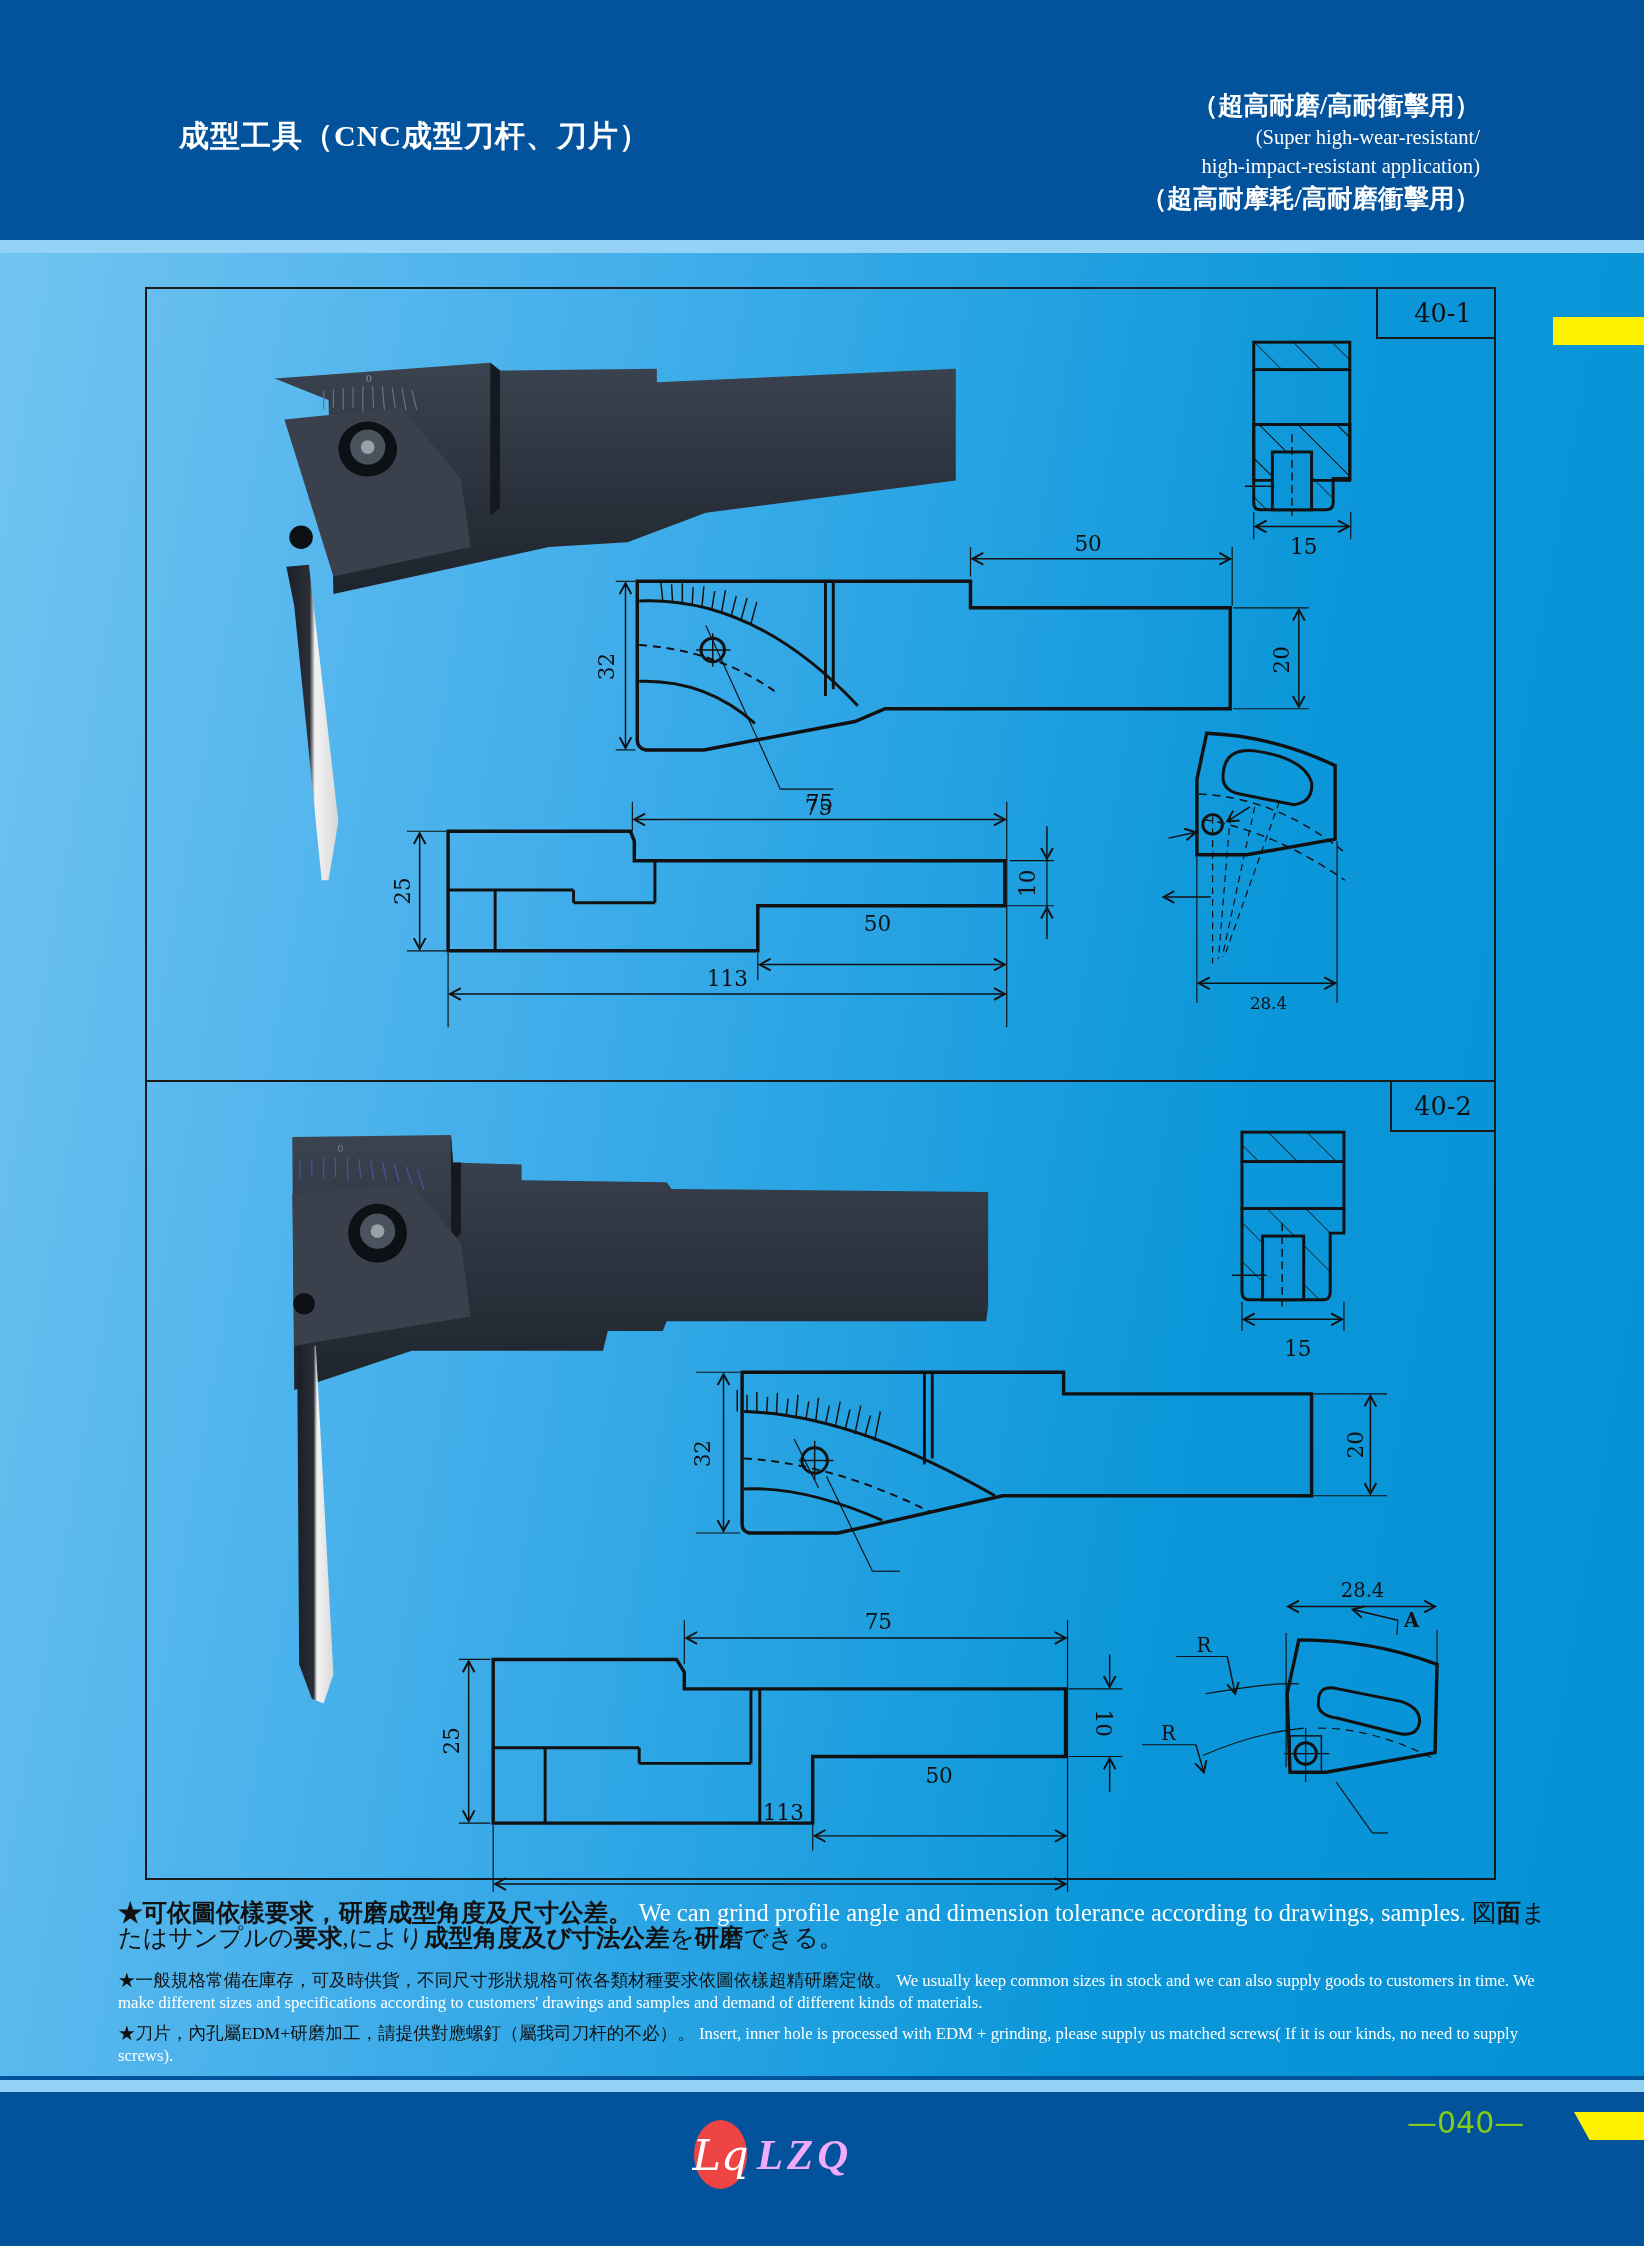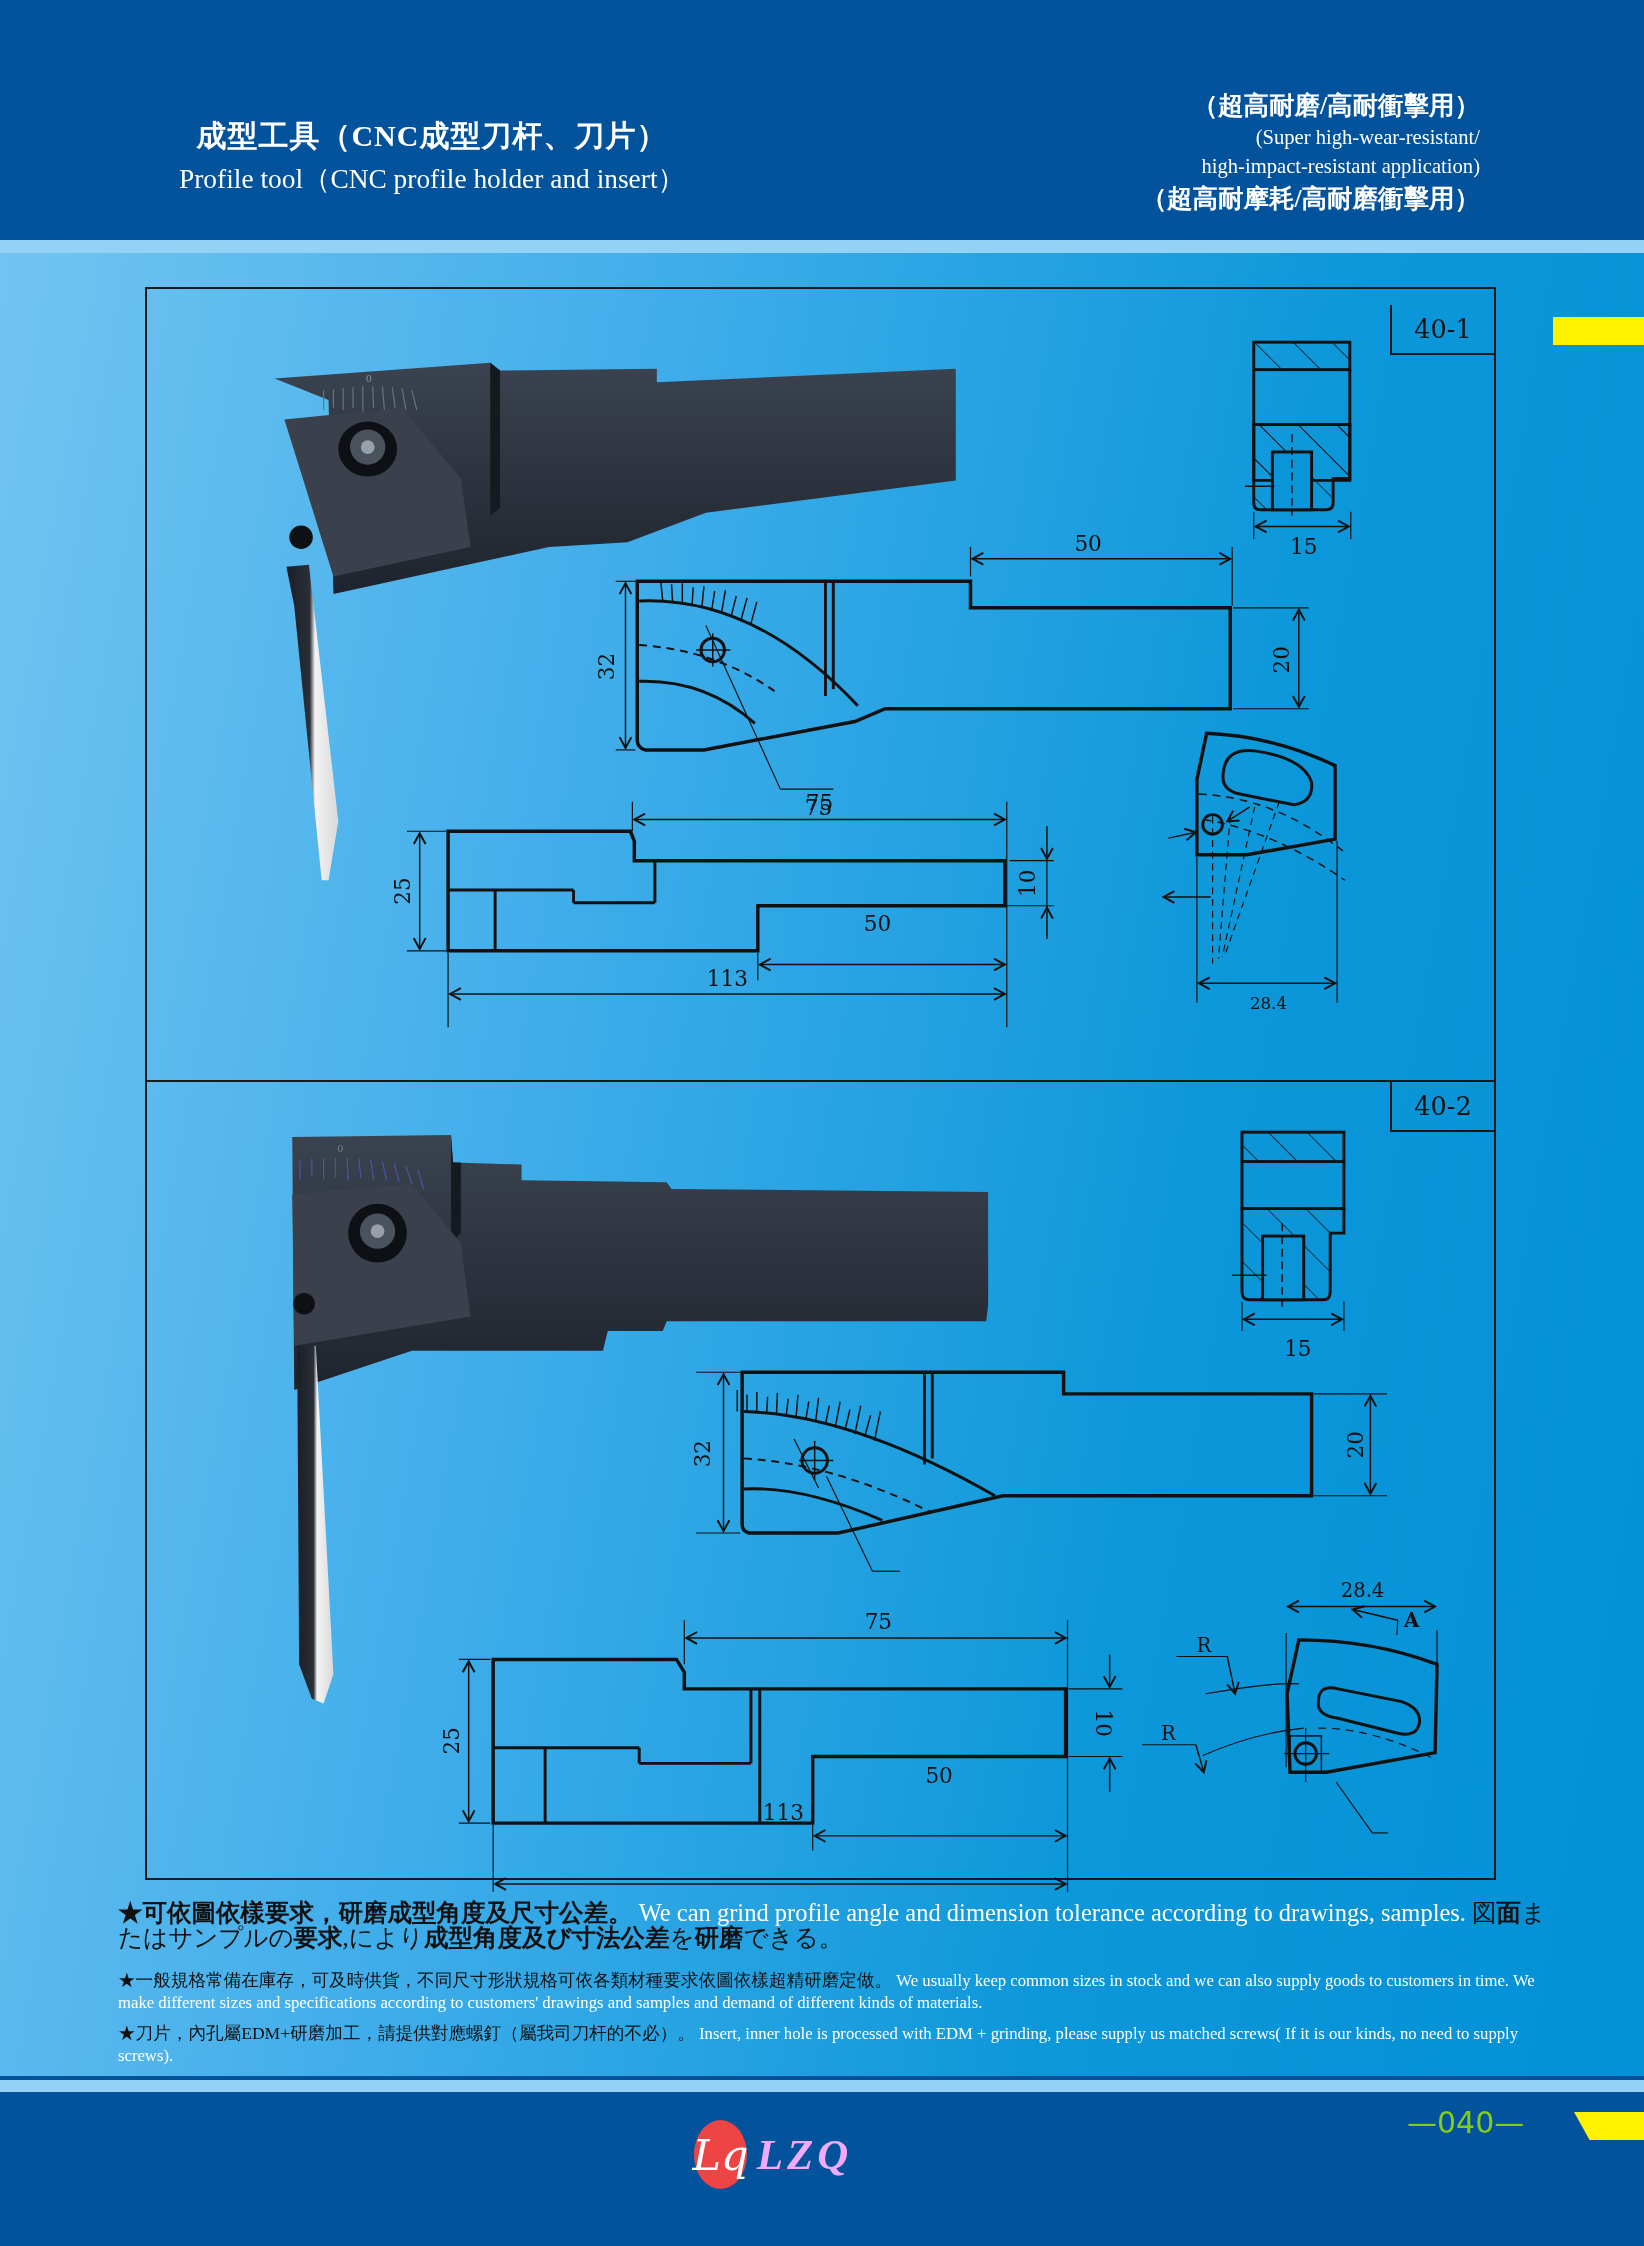--- a/index.html
+++ b/index.html
@@ -79,34 +79,33 @@
     clip-path: polygon(0 0, 100% 0, 100% 100%, 22% 100%);
   }
   svg text { font-family: "DejaVu Serif", serif; }
 </style>
 </head>
 <body>
 
 <div class="header">
   <div class="title-block">
     <div class="title-zh">成型工具（CNC成型刀杆、刀片）</div>
-    <div class="title-en">Profile tool（CNC profile holder and insert）</div>
   </div>
   <div class="subtitle-block">
     <div class="sub-zh">（超高耐磨/高耐衝擊用）</div>
     <div class="sub-en">(Super high-wear-resistant/</div>
     <div class="sub-en">high-impact-resistant application)</div>
     <div class="sub-zh">（超高耐摩耗/高耐磨衝擊用）</div>
   </div>
 </div>
 <div class="header-stripe"></div>
 
 <div class="main">
   <div class="frame">
-    <div class="section-label" style="top:16px;">40-1</div>
+    <div class="section-label" style="top:0;padding-left:14px;">40-1</div>
     <div class="frame-divider"></div>
     <div class="section-label" style="top:793px;">40-2</div>
   </div>
 
   <svg class="drawing" width="1645" height="1823" viewBox="0 0 1678 1860">
     <defs>
       <marker id="arr" markerWidth="14" markerHeight="14" refX="12" refY="7" orient="auto-start-reverse" markerUnits="userSpaceOnUse">
         <path d="M1,1 L12,7 L1,13" fill="none" stroke="#111" stroke-width="2"></path>
       </marker>
       <pattern id="hatch" width="28" height="28" patternUnits="userSpaceOnUse" patternTransform="rotate(-45)">

